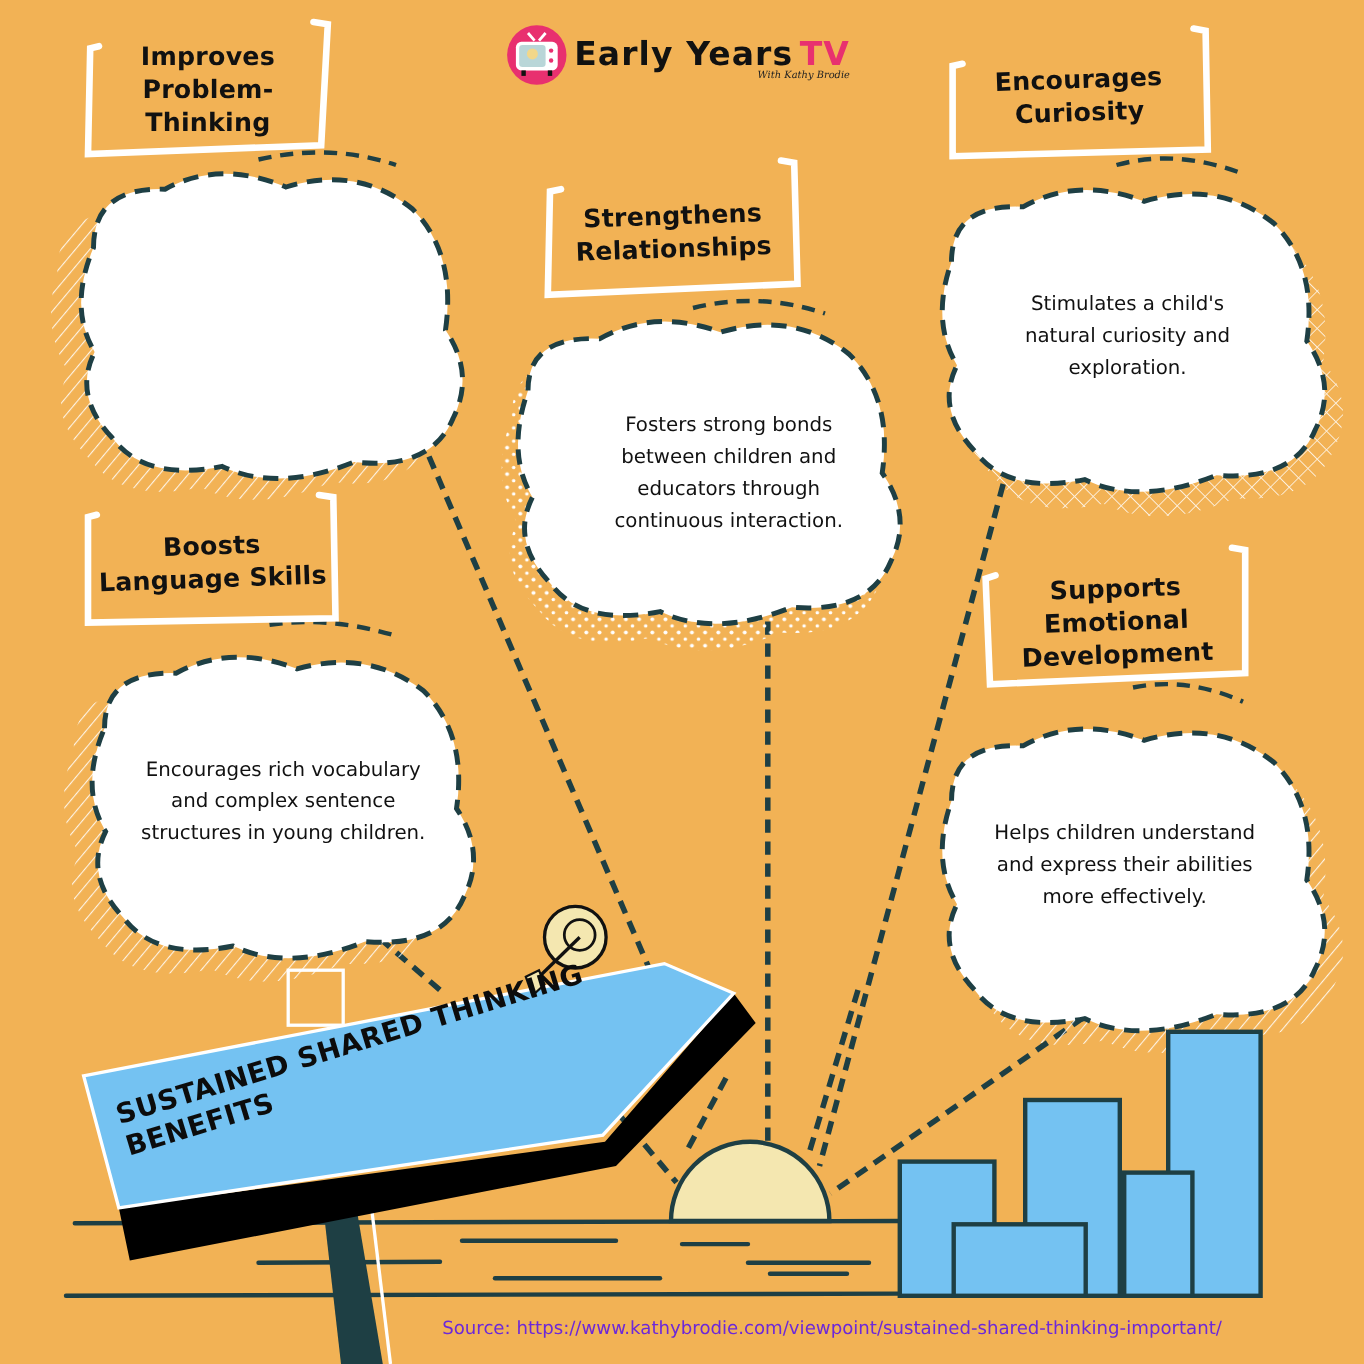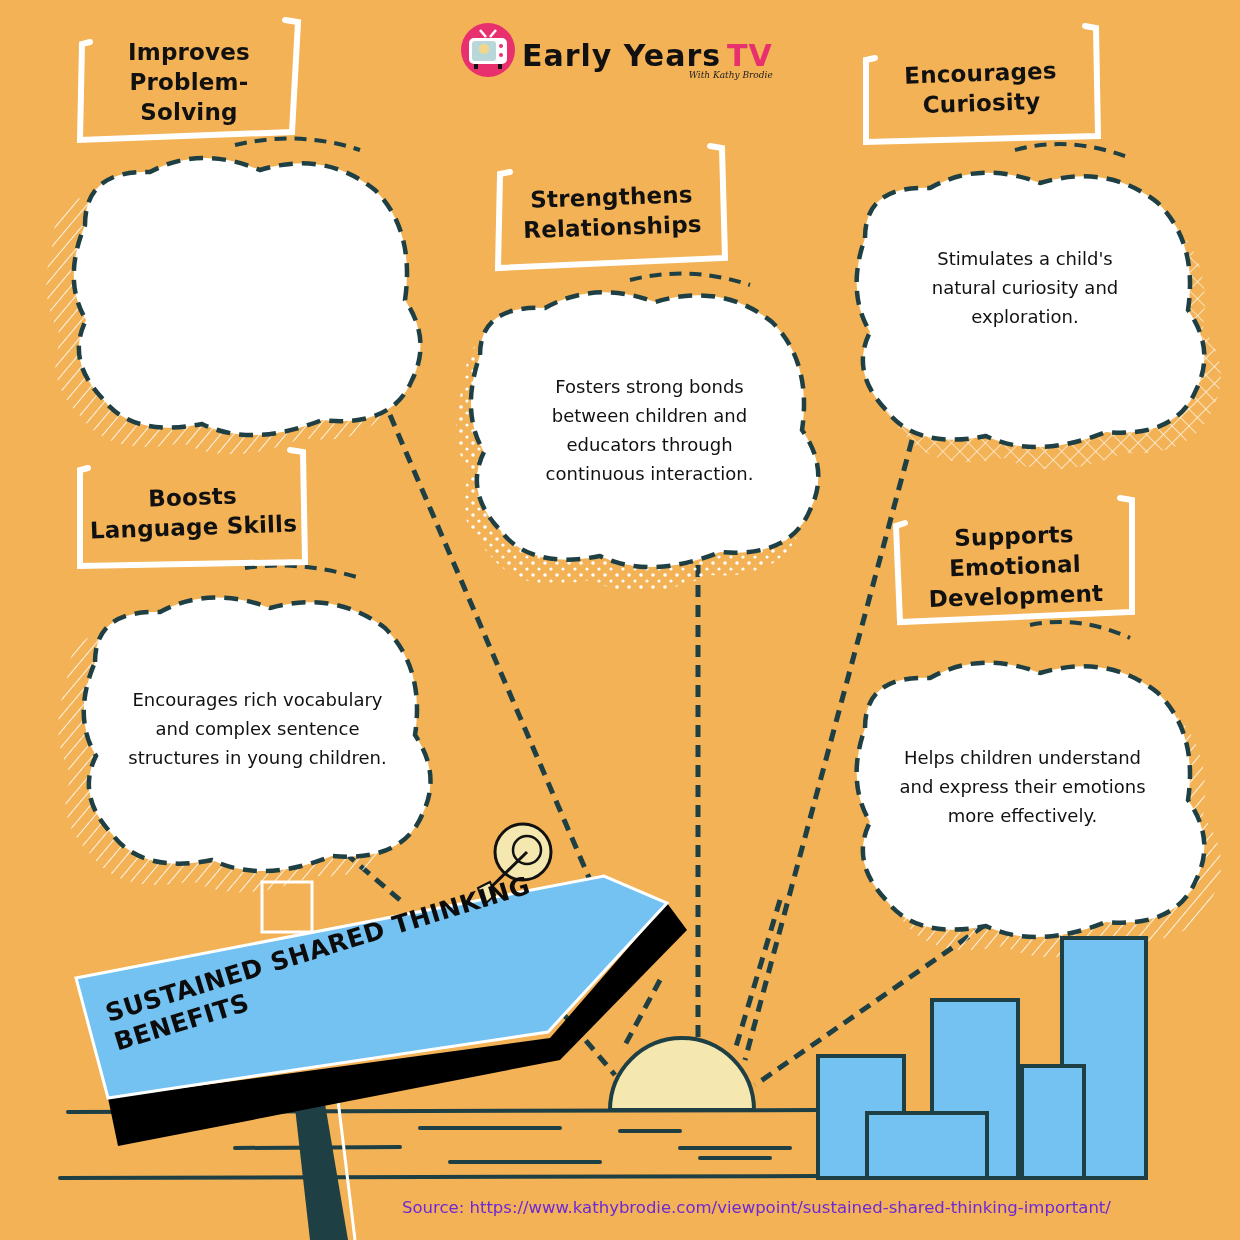--- a/index.html
+++ b/index.html
@@ -1,21 +1,21 @@
 <!DOCTYPE html>
 <html><head>
 <meta charset="utf-8">
 <style>
   html, body { margin: 0; padding: 0; }
   body { width: 1240px; height: 1240px; position: relative; overflow: hidden; background: #F2B255; font-family: "DejaVu Sans", sans-serif; }
   .canvas { position: absolute; left: 0; top: 0; width: 1240px; height: 1240px; }
   svg.bg { position: absolute; left: 0; top: 0; width: 1240px; height: 1240px; }
 
   
-  .logo { position: absolute; left: 460px; top: 22px; height: 56px; display: flex; align-items: flex-end; }
+  .logo { position: absolute; left: 460px; top: 22px; height: 56px; display: flex; align-items: center; }
   .logo-tv { width: 56px; height: 56px; position: relative; }
   .logo-text { margin-left: 6px; position: relative; }
   .logo-title { font-family: "DejaVu Sans", sans-serif; font-weight: bold; font-size: 30px; letter-spacing: 1px; color: #111; line-height: 44px; white-space: nowrap; }
   .logo-title .tv { color: #E8306F; margin-left: 6px; }
   .logo-sub { position: absolute; right: 0; top: 36px; font-family: "DejaVu Serif", serif; font-style: italic; font-size: 9px; color: #222; white-space: nowrap; }
 
   
   .frame { position: absolute; display: flex; align-items: center; justify-content: center; text-align: center; }
   .frame-title { font-family: "DejaVu Sans", sans-serif; font-weight: bold; font-size: 23px; line-height: 30px; color: #111; letter-spacing: 0.2px; }
 
@@ -147,21 +147,21 @@
         <span>Early Years</span><span class="tv">TV</span>
       </div>
       <div class="logo-sub">With Kathy Brodie</div>
     </div>
   </div>
 
   <div class="frame" style="left:82px; top:30px; width:214px; height:104px;justify-content:center;">
     <div class="frame-title">
       <div>Improves</div>
       <div>Problem-</div>
-      <div>Solving</div>
+      <div>Thinking</div>
     </div>
   </div>
   <div class="frame" style="left:500px; top:160px; width:224px; height:104px; transform: rotate(-2deg);">
     <div class="frame-title">
       <div>Strengthens</div>
       <div>Relationships</div>
     </div>
   </div>
   <div class="frame" style="left:866px; top:38px; width:230px; height:100px; transform: rotate(-2deg);">
     <div class="frame-title">
@@ -176,24 +176,24 @@
     </div>
   </div>
   <div class="frame" style="left:898px; top:512px; width:234px; height:108px; transform: rotate(-2deg);">
     <div class="frame-title">
       <div>Supports</div>
       <div>Emotional</div>
       <div>Development</div>
     </div>
   </div>
 
-  <div class="cloud-text" style="left:522px; top:330px; width:255px; height:200px;">Fosters strong bonds between children and educators through continuous interaction.</div>
-  <div class="cloud-text" style="left:905px; top:187px; width:240px; height:200px;text-align:center;">Stimulates a child's natural curiosity and exploration.</div>
+  <div class="cloud-text" style="left:535px; top:330px; width:255px; height:200px;">Fosters strong bonds between children and educators through continuous interaction.</div>
+  <div class="cloud-text" style="left:905px; top:205px; width:240px; height:200px;text-align:center;">Stimulates a child's natural curiosity and exploration.</div>
   <div class="cloud-text" style="left:125px; top:628px; width:265px; height:200px;">Encourages rich vocabulary and complex sentence structures in young children.</div>
-  <div class="cloud-text" style="left:895px; top:686px; width:255px; height:200px;">Helps children understand and express their emotions more effectively.</div>
+  <div class="cloud-text" style="left:895px; top:686px; width:255px; height:200px;">Helps children understand and express their abilities more effectively.</div>
 
   <div class="sign-title">
     <div>Sustained Shared Thinking</div>
     <div>Benefits</div>
   </div>
 
   <div class="source">Source: https://www.kathybrodie.com/viewpoint/sustained-shared-thinking-important/</div>
 </div>
 
 </body></html>

